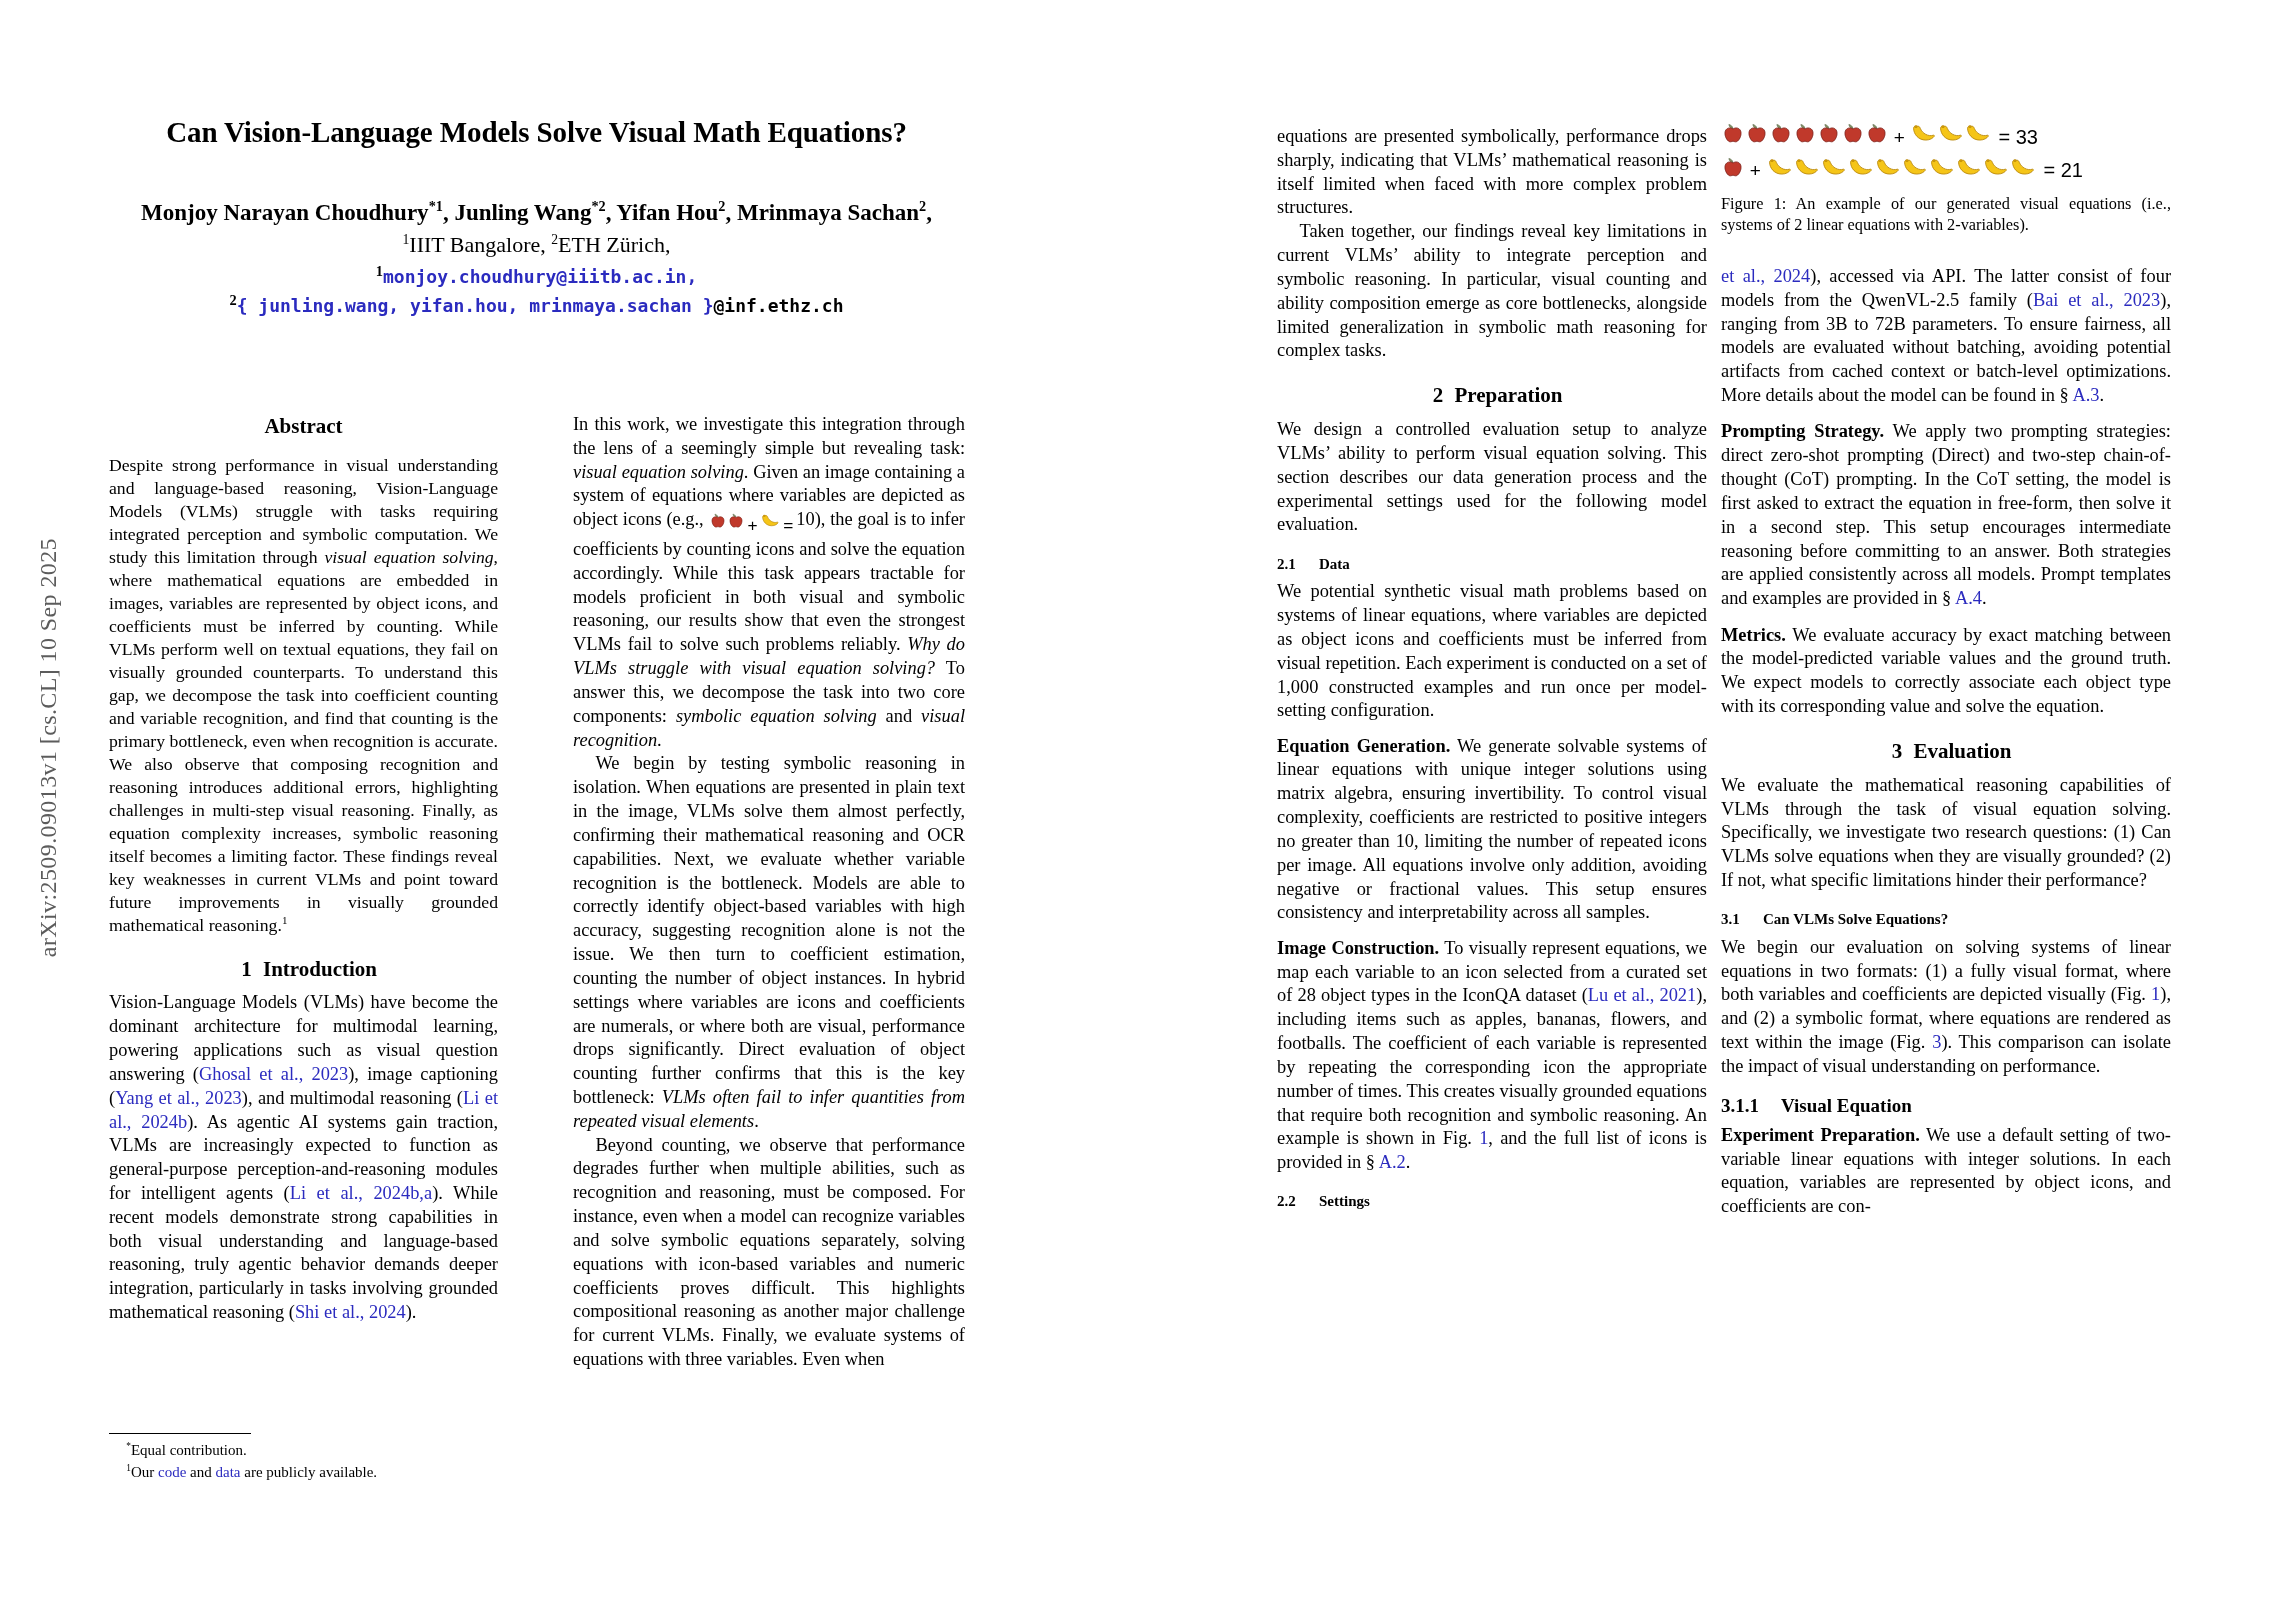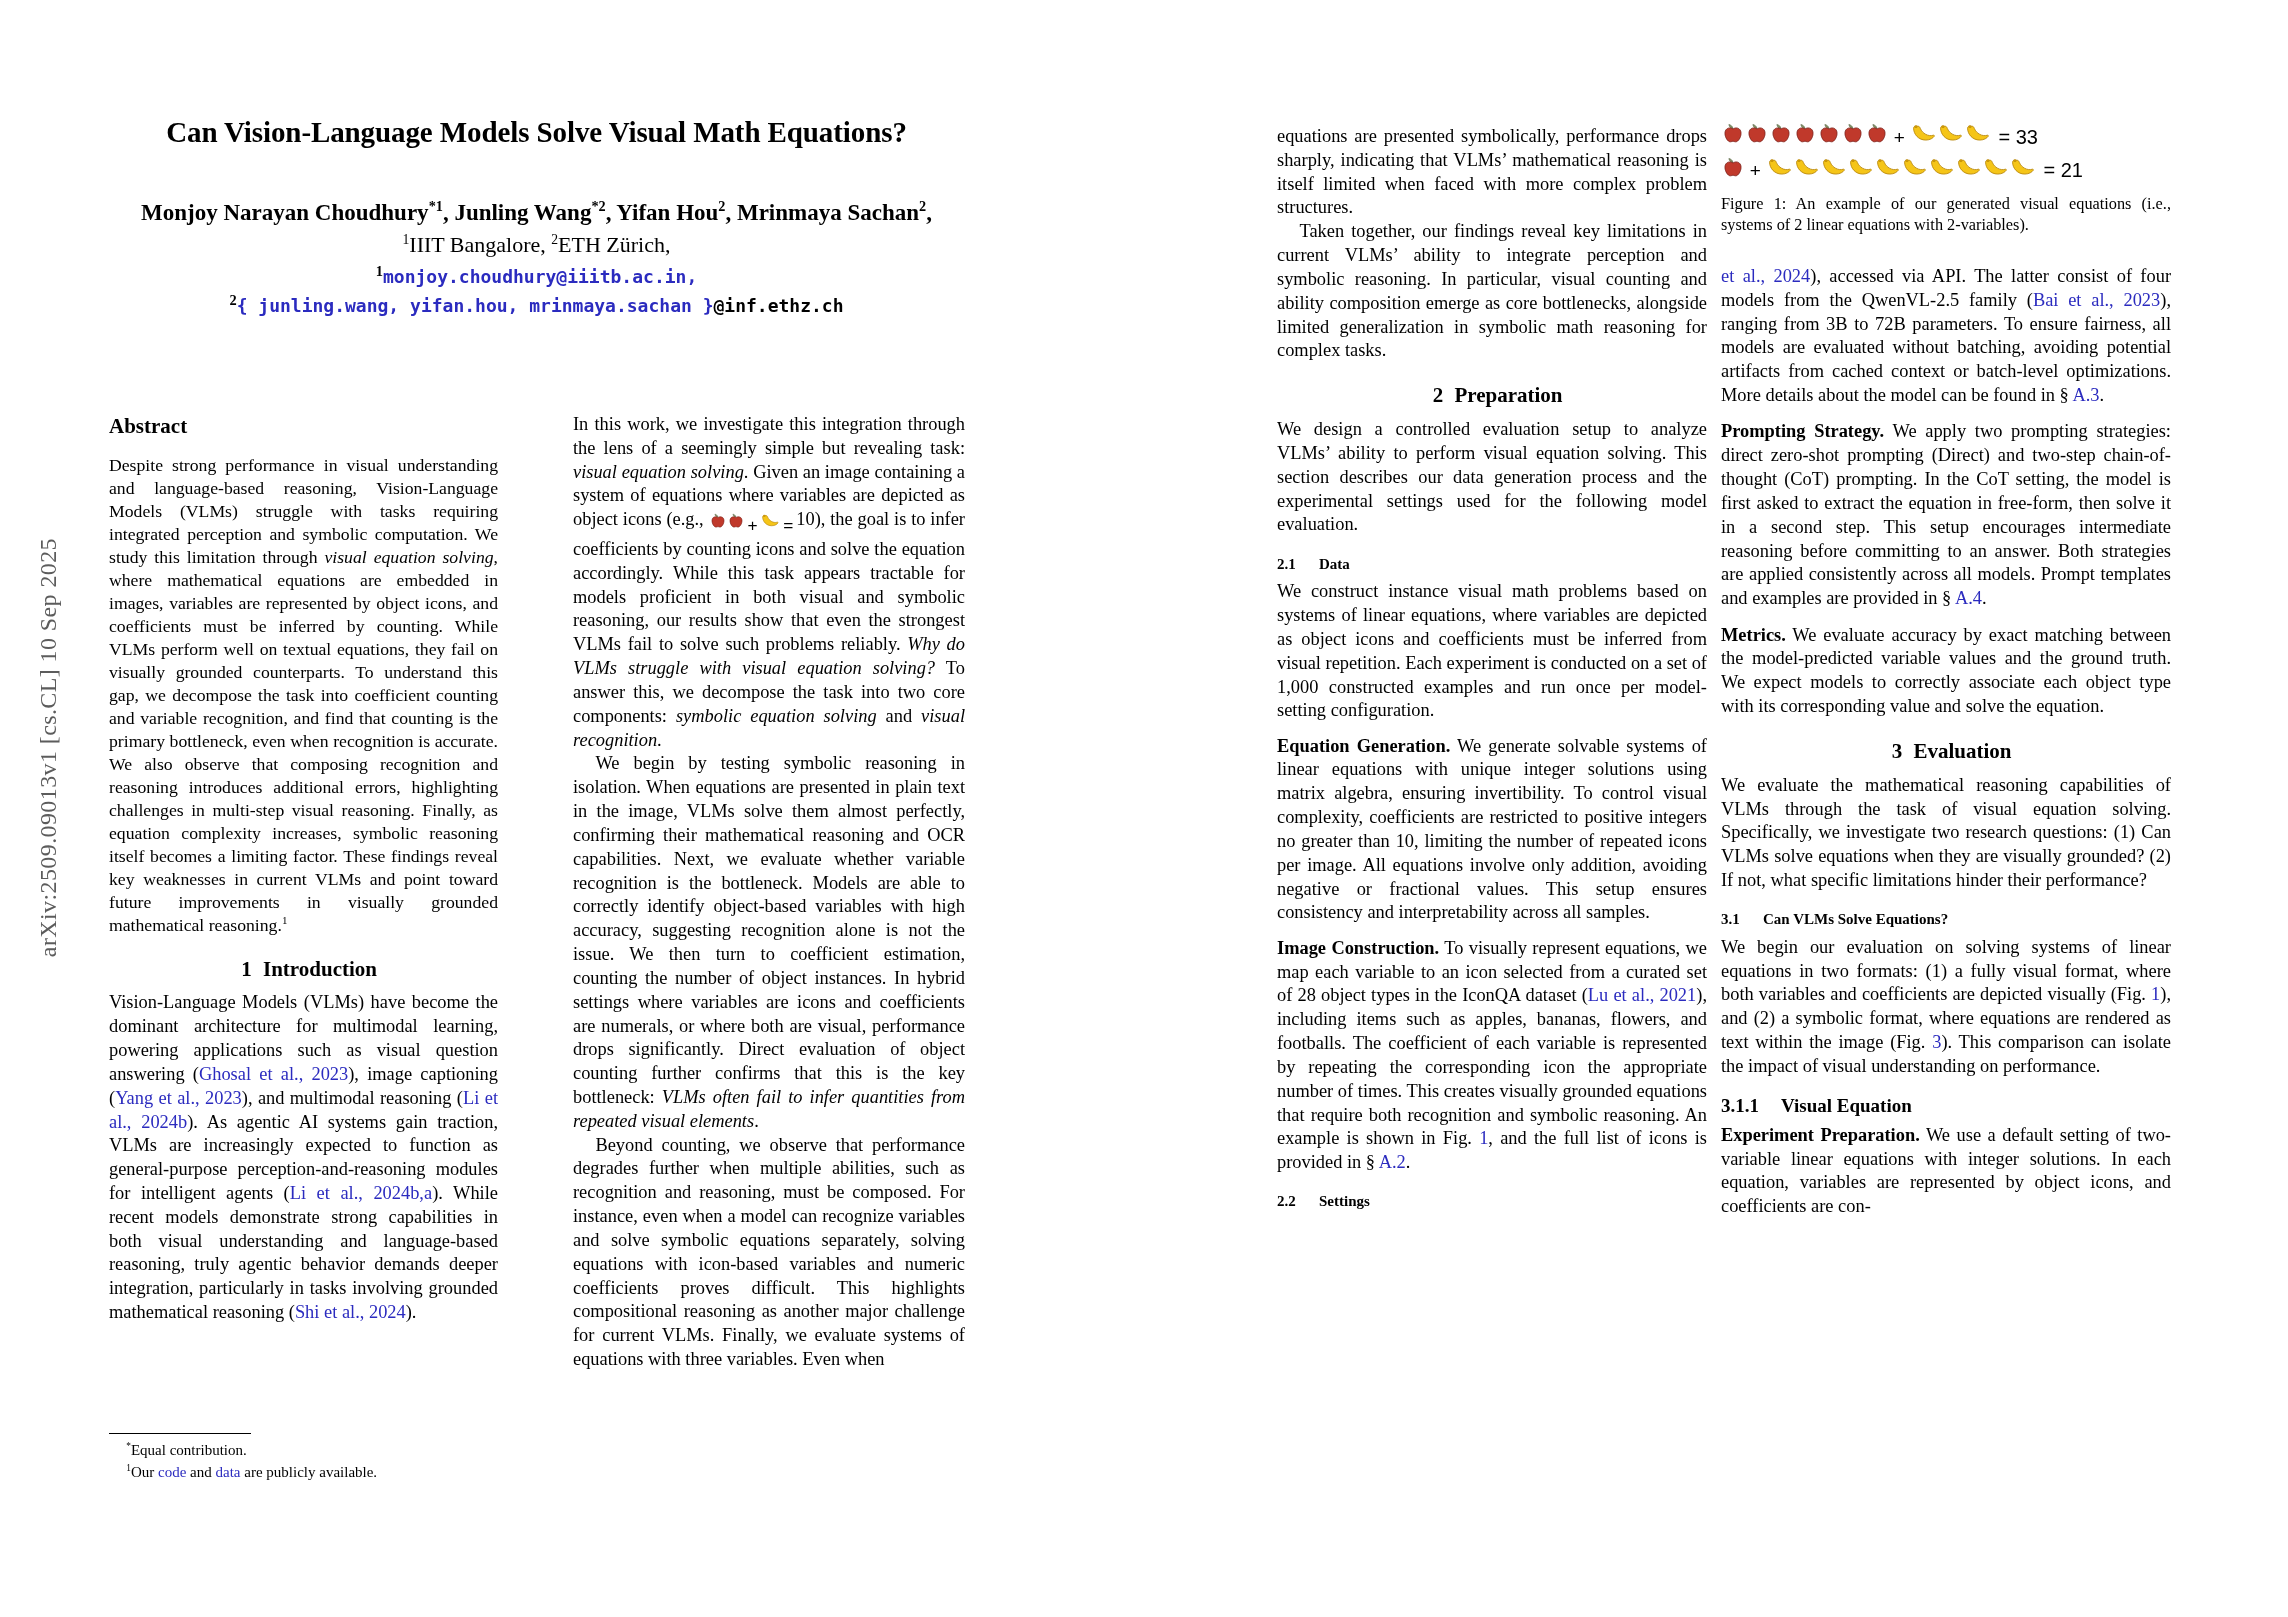--- a/index.html
+++ b/index.html
@@ -109,21 +109,21 @@
     text-align: left;
     line-height: 1.2;
   }
   .sec-num { display: inline-block; min-width: 33px; }
   .subsec-num { display: inline-block; min-width: 42px; }
   .subsub-num { display: inline-block; min-width: 60px; }
 
   h3.abstract-head {
     font-size: 21px;
     font-weight: bold;
-    text-align: left;
+    text-align: center;
     margin: 0 0 13.4px 0;
   }
 
   p { margin: 0; text-indent: 1.22em; }
   p.noindent { text-indent: 0; }
   p + p { margin-top: 0; }
 
   .lead { font-weight: bold; }
   em, .it { font-style: italic; }
   .cite { color: #2b2bbf; }
@@ -261,21 +261,21 @@
     <p>Taken together, our findings reveal key limitations in current VLMs’ ability to integrate perception and symbolic reasoning. In particular, visual counting and ability composition emerge as core bottlenecks, alongside limited generalization in symbolic math reasoning for complex tasks.</p>
 
     <h2 class="sec">
       <span class="sec-num">2</span><span>Preparation</span>
     </h2>
     <p class="noindent">We design a controlled evaluation setup to analyze VLMs’ ability to perform visual equation solving. This section describes our data generation process and the experimental settings used for the following model evaluation.</p>
 
     <h3 class="subsec">
       <span class="subsec-num">2.1</span><span>Data</span>
     </h3>
-    <p class="noindent">We construct instance visual math problems based on systems of linear equations, where variables are depicted as object icons and coefficients must be inferred from visual repetition. Each experiment is conducted on a set of 1,000 constructed examples and run once per model-setting configuration.</p>
+    <p class="noindent">We potential synthetic visual math problems based on systems of linear equations, where variables are depicted as object icons and coefficients must be inferred from visual repetition. Each experiment is conducted on a set of 1,000 constructed examples and run once per model-setting configuration.</p>
 
     <p class="noindent" style="margin-top:11.5px"><span class="lead">Equation Generation.</span><span> We generate solvable systems of linear equations with unique integer solutions using matrix algebra, ensuring invertibility. To control visual complexity, coefficients are restricted to positive integers no greater than 10, limiting the number of repeated icons per image. All equations involve only addition, avoiding negative or fractional values. This setup ensures consistency and interpretability across all samples.</span></p>
 
     <p class="noindent" style="margin-top:11.5px"><span class="lead">Image Construction.</span><span> To visually represent equations, we map each variable to an icon selected from a curated set of 28 object types in the IconQA dataset (</span><a class="cite">Lu et al., 2021</a><span>), including items such as apples, bananas, flowers, and footballs. The coefficient of each variable is represented by repeating the corresponding icon the appropriate number of times. This creates visually grounded equations that require both recognition and symbolic reasoning. An example is shown in Fig. </span><a class="cite">1</a><span>, and the full list of icons is provided in § </span><a class="cite">A.2</a><span>.</span></p>
 
     <h3 class="subsec">
       <span class="subsec-num">2.2</span><span>Settings</span>
     </h3>
   </div>
 

